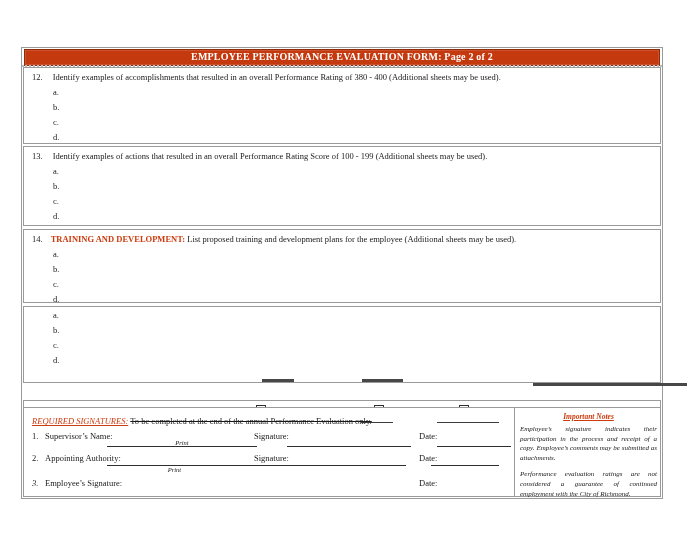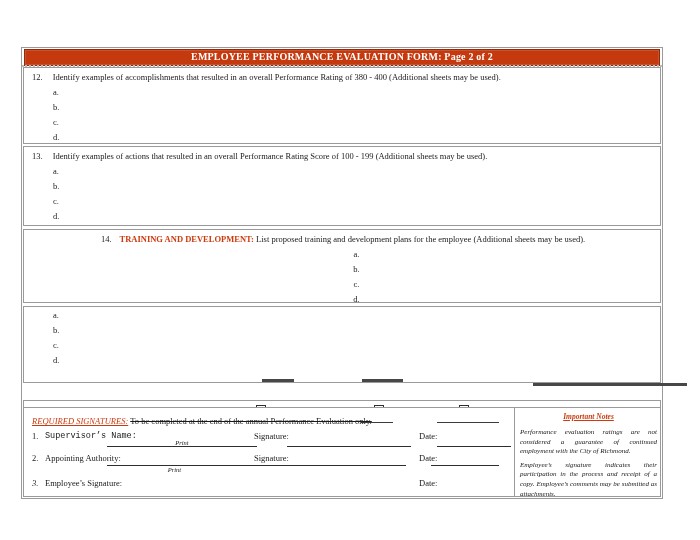--- a/index.html
+++ b/index.html
@@ -15,21 +15,21 @@
   .dotted{position:absolute;left:0;right:0;top:17px;border-bottom:2px dotted #bdbdbd;height:0;}
   
   .box{position:absolute;left:1px;width:638px;border:1px solid #9a9a9a;background:#fff;box-sizing:border-box;}
   .sec-head{padding:3px 6px 0 8px;font-size:8.5px;line-height:13px;}
   .sec-num{display:inline-block;margin-right:8px;}
   .red{color:#cc3a0e;font-weight:bold;}
   .sec-items{margin:1px 0 0 29px;font-size:8.5px;}
   .sec-items div{line-height:15px;height:15px;}
   #sec12{top:19px;height:77px;}
   #sec13{top:98px;height:80px;}
-  #sec14{top:181px;height:74px;text-align:center;}
+  #sec14{top:181px;height:74px;}
   #sec15{top:258px;height:77px;}
   
   #row16{top:352px;height:21px;}
   #row16 span{position:absolute;font-size:8.5px;line-height:13px;top:4px;white-space:nowrap;}
   .cbox{position:absolute;top:5px;width:8px;height:8px;border:1px solid #2e2e2e;background:#fff;}
   
   #sigarea{top:359px;height:90px;}
   .sig-left{position:absolute;left:0;top:0;width:490px;height:100%;}
   .sig-left .lab{position:absolute;font-size:8.5px;line-height:11px;white-space:nowrap;}
   .sig-line{position:absolute;height:0;border-top:1px solid #2e2e2e;}
@@ -119,21 +119,21 @@
     <div class="box" id="sigarea">
       <div class="sig-left">
         <div class="lab" style="left:8px;top:8px;">
           <span class="req">REQUIRED SIGNATURES:</span>
           <span class="struck">To be completed at the end of the annual Performance Evaluation only.</span>
         </div>
         <div class="artline" style="left:337px;top:14px;width:32px;"></div>
         <div class="artline" style="left:413px;top:14px;width:62px;"></div>
 
         <span class="lab" style="left:8px;top:23px;">1.</span>
-        <span class="lab" style="left:21px;top:23px;font-family:Liberation Mono, monospace;">Supervisor’s Name:</span>
+        <span class="lab" style="left:21px;top:23px;">Supervisor’s Name:</span>
         <span class="lab" style="left:230px;top:23px;">Signature:</span>
         <span class="lab" style="left:395px;top:23px;">Date:</span>
         <span class="print-lab" style="left:83px;top:31px;width:150px;">Print</span>
         <div class="sig-line" style="left:83px;top:38px;width:150px;"></div>
         <div class="sig-line" style="left:263px;top:38px;width:124px;"></div>
         <div class="sig-line" style="left:413px;top:38px;width:74px;"></div>
 
         <span class="lab" style="left:8px;top:45px;">2.</span>
         <span class="lab" style="left:21px;top:45px;">Appointing Authority:</span>
         <span class="lab" style="left:230px;top:45px;">Signature:</span>
@@ -142,22 +142,22 @@
         <span class="print-lab" style="left:83px;top:58px;width:135px;">Print</span>
         <div class="sig-line" style="left:407px;top:57px;width:68px;"></div>
 
         <span class="lab italic" style="left:8px;top:70px;">3.</span>
         <span class="lab" style="left:21px;top:70px;">Employee’s Signature:</span>
         <span class="lab" style="left:395px;top:70px;">Date:</span>
       </div>
 
       <div class="notes-col">
         <div class="notes-title">Important Notes</div>
+        <div class="notes-p">Employee’s signature indicates their participation in the process and receipt of a copy. Employee’s comments may be submitted as attachments.</div>
         <div class="notes-p" style="margin-top:7px;">Performance evaluation ratings are not considered a guarantee of continued employment with the City of Richmond.</div>
-        <div class="notes-p">Employee’s signature indicates their participation in the process and receipt of a copy. Employee’s comments may be submitted as attachments.</div>
       </div>
     </div>
 
   </div>
 
   <div class="seg" style="left:262px;top:379px;width:32px;height:3px;"></div>
   <div class="seg" style="left:362px;top:379px;width:41px;height:3px;"></div>
   <div class="seg" style="left:533px;top:383px;width:154px;height:3px;"></div>
 </div>
 

